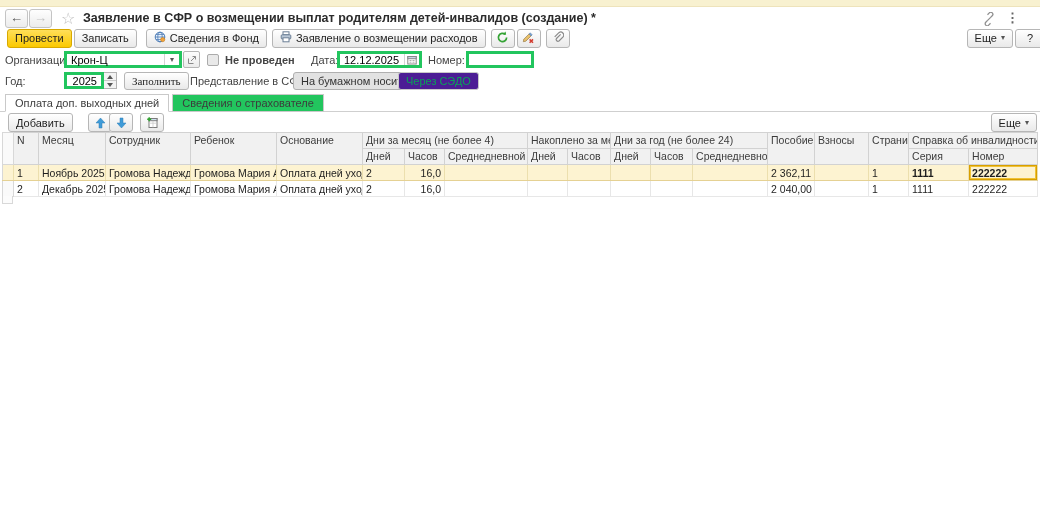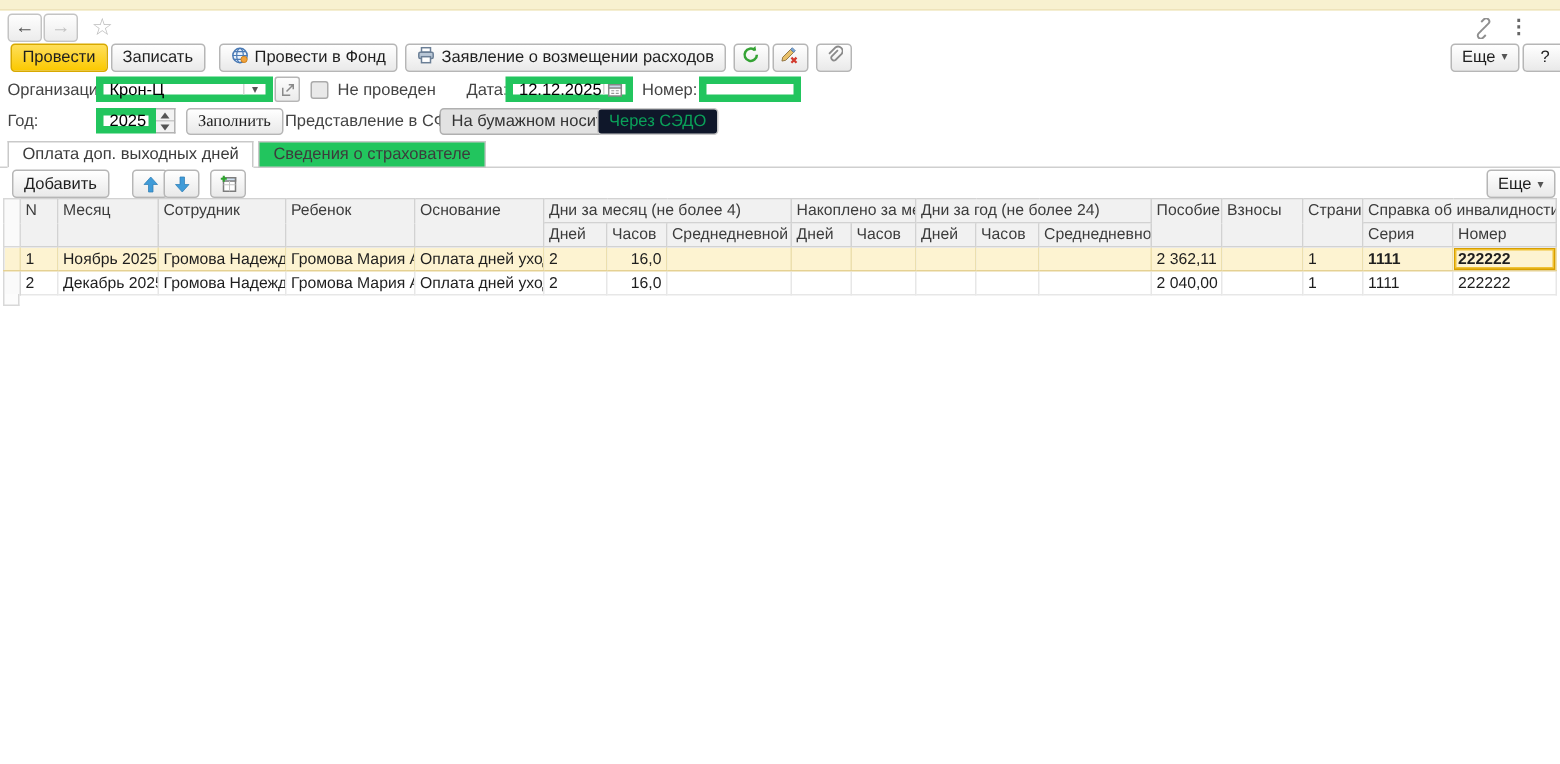--- a/index.html
+++ b/index.html
@@ -26,35 +26,35 @@
   .btn.first{margin-left:0;}
   .btn.yellow{background:linear-gradient(#ffdf5a,#fbc900);border-color:#d8a900;font-weight:normal;}
   .btn.iconbtn{width:24px;padding:0;justify-content:center;}
   .gap8{margin-left:9px;} .gap5{margin-left:5px;}
   .pushright{margin-left:auto;}
   .caret{font-size:8px;color:#555;line-height:8px;}
 
   
   .formrow{position:absolute;left:0;width:1040px;height:18px;}
   .lbl{position:absolute;top:3px;color:#444;white-space:nowrap;}
-  .field{position:absolute;top:0;height:17px;box-sizing:border-box;border:5px solid #22c55e;background:#fff;display:flex;align-items:center;}
+  .field{position:absolute;top:0;height:17px;box-sizing:border-box;border:3px solid #22c55e;background:#fff;display:flex;align-items:center;}
   .field .val{padding:0 4px;flex:1;color:#000;white-space:nowrap;overflow:hidden;}
   .combo-caret{width:14px;align-self:stretch;border-left:1px solid #d4d4d4;display:flex;align-items:center;justify-content:center;}
   .sqbtn{position:absolute;top:0;width:17px;height:17px;box-sizing:border-box;border:1px solid #b6b6b6;border-radius:2px;
          background:linear-gradient(#fdfdfd,#ebebeb);display:flex;align-items:center;justify-content:center;}
   .checkbox{position:absolute;top:3px;width:12px;height:12px;box-sizing:border-box;border:1px solid #ababab;border-radius:2px;background:#e9e9e9;}
   .spinner{position:absolute;top:0;width:13px;height:17px;box-sizing:border-box;border:1px solid #b3b3b3;border-left:none;background:#f3f3f3;}
   .spinner .up,.spinner .dn{height:7px;display:flex;align-items:center;justify-content:center;}
   .spinner .up{border-bottom:1px solid #c9c9c9;}
   .tri-up{width:0;height:0;border-left:3px solid transparent;border-right:3px solid transparent;border-bottom:4px solid #555;}
   .tri-dn{width:0;height:0;border-left:3px solid transparent;border-right:3px solid transparent;border-top:4px solid #555;}
   .togglebtn{position:absolute;top:0;height:18px;box-sizing:border-box;border:1px solid #b0b0b0;border-radius:3px;
              display:inline-flex;align-items:center;padding:0 7px;white-space:nowrap;}
   .togglebtn.paper{background:#e2e2e2;color:#333;}
-  .togglebtn.sedo{background:#0f172a;border-color:#c9c9c9;color:#0aa159;}
+  .togglebtn.sedo{background:#4c1d95;border-color:#c9c9c9;color:#0aa159;}
 
   
   .tabs{position:absolute;left:0;top:94px;width:1040px;height:18px;border-bottom:1px solid #cfcfcf;box-sizing:border-box;}
   .tab{position:relative;display:inline-block;box-sizing:border-box;height:18px;line-height:16px;padding:0 9px;
        border:1px solid #c9c9c9;background:#22c55e;color:#3c3c3c;white-space:nowrap;}
   .tab.active{background:#fff;border-bottom-color:#fff;z-index:2;}
   .tab.t1{margin-left:5px;}
 
   
   .tblbar{position:absolute;left:8px;top:113px;width:1029px;height:19px;}
@@ -84,20 +84,21 @@
 <body>
 
 <div id="page">
 
   <div class="topstrip"></div>
 
   <div class="titlebar">
     <div class="navbtn"><span>←</span></div>
     <div class="navbtn fwd"><span>→</span></div>
     <div class="star"><span>☆</span></div>
+    <div class="wtitle">Заявление в СФР о возмещении выплат родителям детей-инвалидов (создание) *</div>
     <div class="linkicon">
       <svg width="14" height="14" viewBox="0 0 13 13">
         <path d="M7.8 5.2l1.7-1.7a1.9 1.9 0 1 0-2.7-2.7L5.1 2.5" fill="none" stroke="#8f8f8f" stroke-width="1.2"></path>
         <path d="M5.2 7.8L3.5 9.5a1.9 1.9 0 1 0 2.7 2.7l1.7-1.7" fill="none" stroke="#8f8f8f" stroke-width="1.2"></path>
         <path d="M5 8l3-3" stroke="#8f8f8f" stroke-width="1.2"></path>
       </svg>
     </div>
     <div class="dotsicon"><span>⋮</span></div>
   </div>
 
@@ -110,21 +111,21 @@
       </button>
     <button class="btn gap8">
       <span>
         <svg width="12" height="12" viewBox="0 0 12 12">
           <circle cx="6" cy="6" r="4.8" fill="#eaf2fb" stroke="#4a7ab5"></circle>
           <ellipse cx="6" cy="6" rx="2.2" ry="4.8" fill="none" stroke="#4a7ab5" stroke-width="0.8"></ellipse>
           <path d="M1.3 6h9.4M2 3.4h8M2 8.6h8" stroke="#4a7ab5" stroke-width="0.8" fill="none"></path>
           <circle cx="8.7" cy="8.6" r="2.1" fill="#f2a33c" stroke="#c87f1d" stroke-width="0.6"></circle>
         </svg>
       </span>
-      <span>Провести в Фонд</span>
+      <span>Сведения в Фонд</span>
     </button>
     <button class="btn gap5">
       <span>
         <svg width="12" height="12" viewBox="0 0 12 12">
           <rect x="3" y="0.8" width="6" height="3" fill="#fff" stroke="#6b7f96"></rect>
           <rect x="1.2" y="3.8" width="9.6" height="4.2" rx="1" fill="#b9c7d6" stroke="#6b7f96"></rect>
           <rect x="3" y="6.8" width="6" height="4" fill="#fff" stroke="#6b7f96"></rect>
         </svg>
       </span>
       <span>Заявление о возмещении расходов</span>
@@ -170,21 +171,21 @@
           <span class="caret">▾</span>
         </span>
     </div>
     <div class="sqbtn" style="left:183px;">
       <svg width="10" height="10" viewBox="0 0 10 10">
         <path d="M1.5 3.5v5h5" fill="none" stroke="#8a8a8a"></path>
         <path d="M4 6L8.5 1.5M5.5 1.5h3v3" fill="none" stroke="#8a8a8a"></path>
       </svg>
     </div>
     <div class="checkbox" style="left:207px;"></div>
-    <div class="lbl" style="left:225px;">Не проведен</div>
+    <div class="lbl" style="left:225px;font-weight:bold;">Не проведен</div>
     <div class="lbl" style="left:311px;">Дата:</div>
     <div class="field" style="left:337px;width:85px;">
       <span class="val">12.12.2025</span>
       <span class="combo-caret">
         <svg width="10" height="10" viewBox="0 0 10 10">
           <rect x="0.8" y="1.5" width="8.4" height="7.5" fill="#fff" stroke="#888"></rect>
           <rect x="0.8" y="1.5" width="8.4" height="2.2" fill="#c9d6e8" stroke="#888"></rect>
           <path d="M2.5 5.5h2M5.5 5.5h2M2.5 7.2h2M5.5 7.2h2" stroke="#999" stroke-width="0.8"></path>
         </svg>
       </span>

